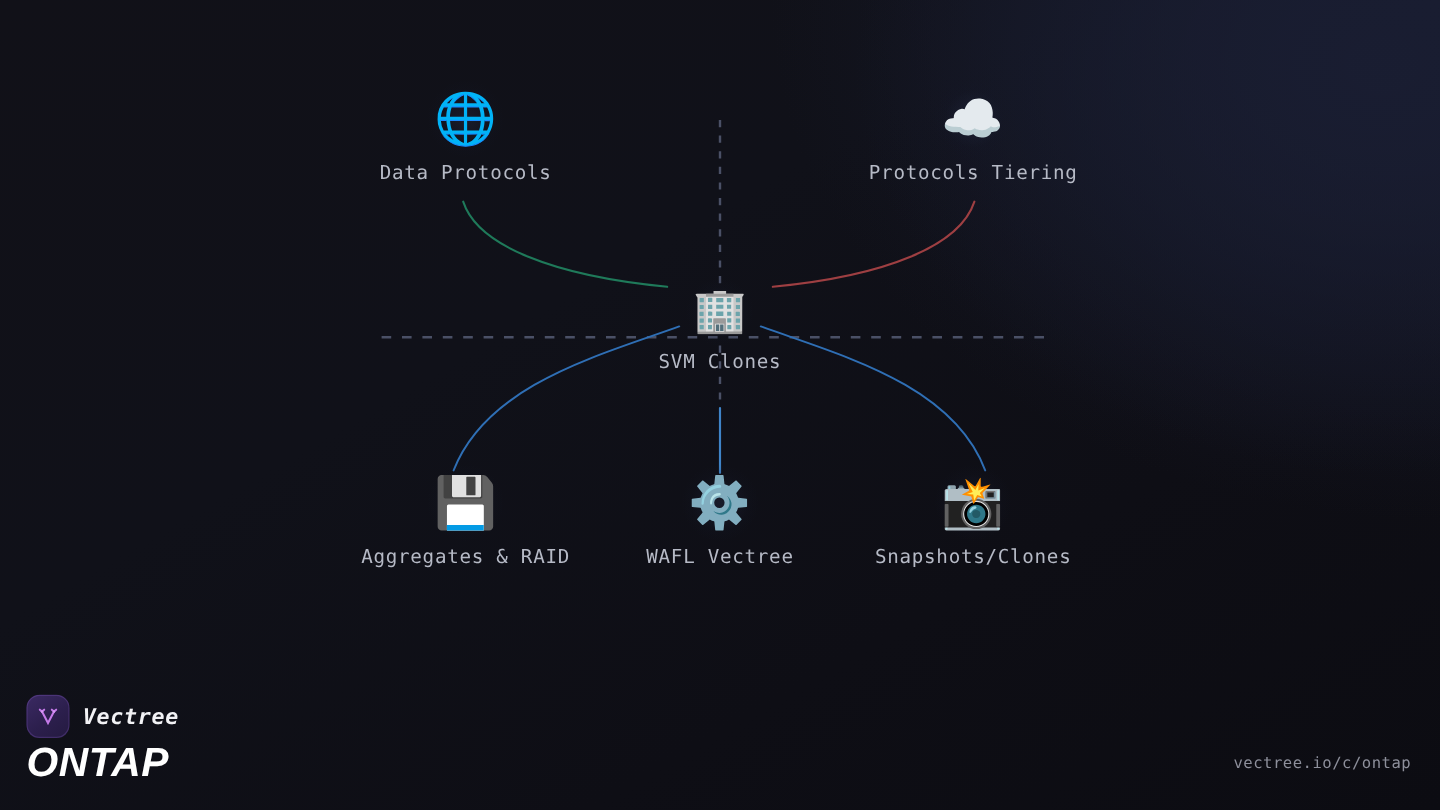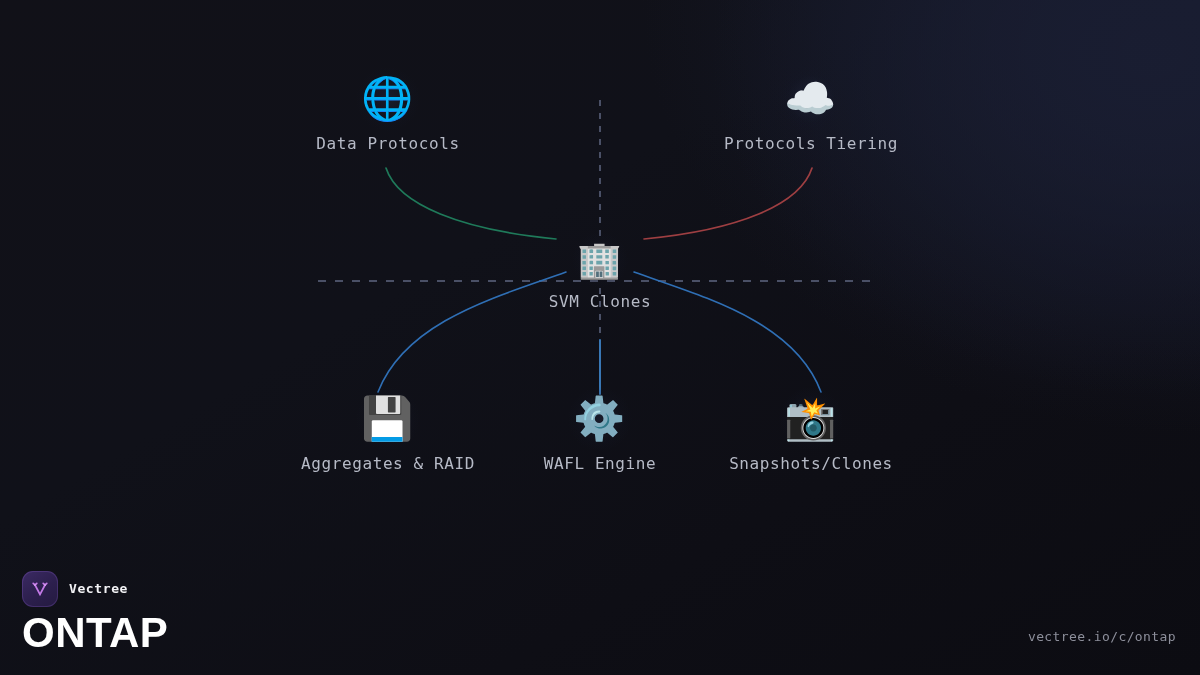--- a/index.html
+++ b/index.html
@@ -100,33 +100,35 @@
     width: 36px;
     height: 36px;
     border-radius: 11px;
     background: linear-gradient(145deg, #3b2a63 0%, #2c1f4d 55%, #241a40 100%);
     box-shadow: inset 0 0 0 1px rgba(160,110,230,0.22);
     display: flex;
     align-items: center;
     justify-content: center;
   }
   #brand-name {
-    font-size: 13px;
+    font-size: 18px;
     font-weight: bold;
     color: #f2f2f5;
     letter-spacing: 0.6px;
     font-family: "DejaVu Sans Mono", "Liberation Mono", monospace;
+    font-style: italic;
   }
   #page-title {
-    font-size: 42px;
+    font-size: 34px;
     font-weight: bold;
     color: #ffffff;
     letter-spacing: 0.5px;
     font-family: "Liberation Sans", sans-serif;
     line-height: 1.05;
+    font-style: italic;
   }
   #site-url {
     position: absolute;
     right: 24px;
     bottom: 31px;
     font-size: 13px;
     color: #8d8f9b;
     letter-spacing: 0.4px;
     font-family: "DejaVu Sans Mono", "Liberation Mono", monospace;
     text-align: right;
@@ -186,21 +188,21 @@
       <span class="icon">💾</span>
     </span>
     <span class="label">Aggregates &amp; RAID</span>
   </div>
 
   <div class="node" id="node-wafl">
     <span class="icon-wrap">
       <span class="icon-halo"></span>
       <span class="icon">⚙️</span>
     </span>
-    <span class="label">WAFL Engine</span>
+    <span class="label">WAFL Vectree</span>
   </div>
 
   <div class="node" id="node-snapshots">
     <span class="icon-wrap">
       <span class="icon-halo"></span>
       <span class="icon">📸</span>
     </span>
     <span class="label">Snapshots/Clones</span>
   </div>
 

